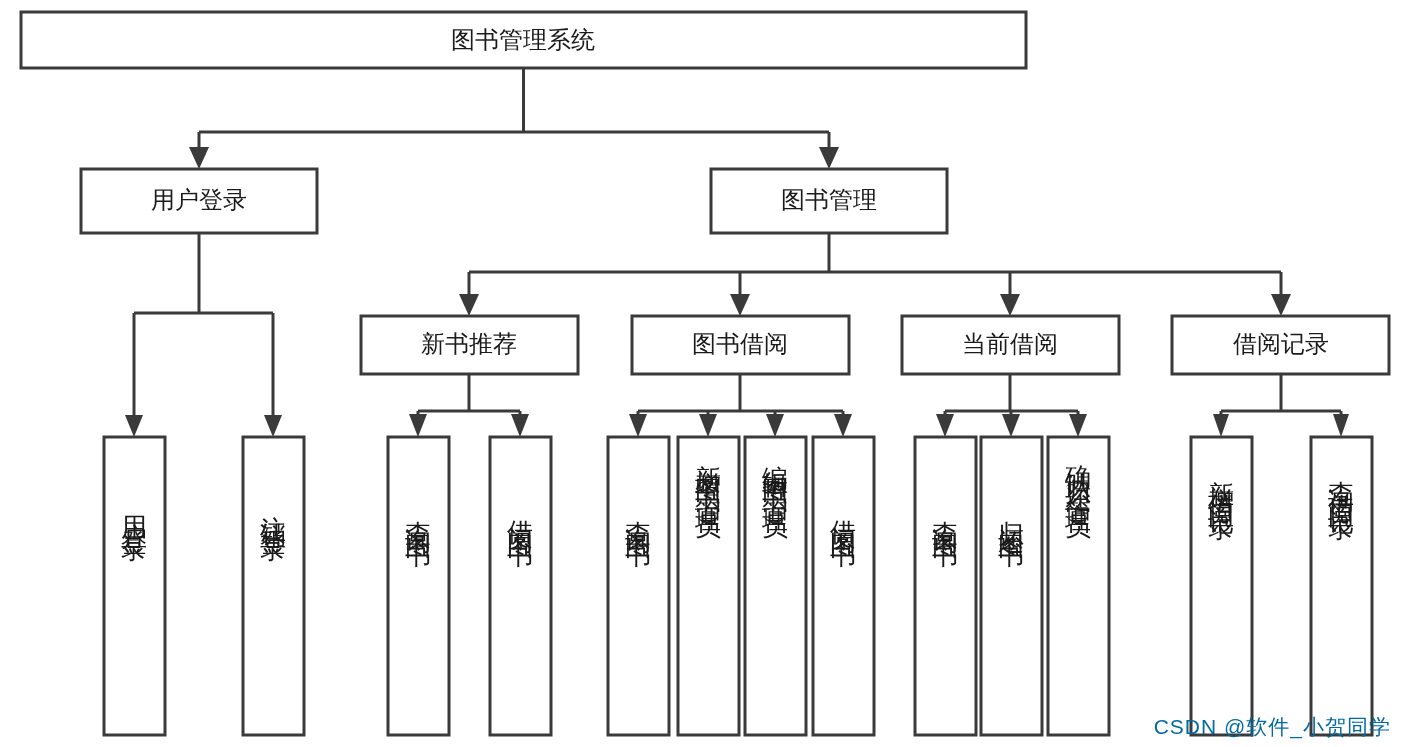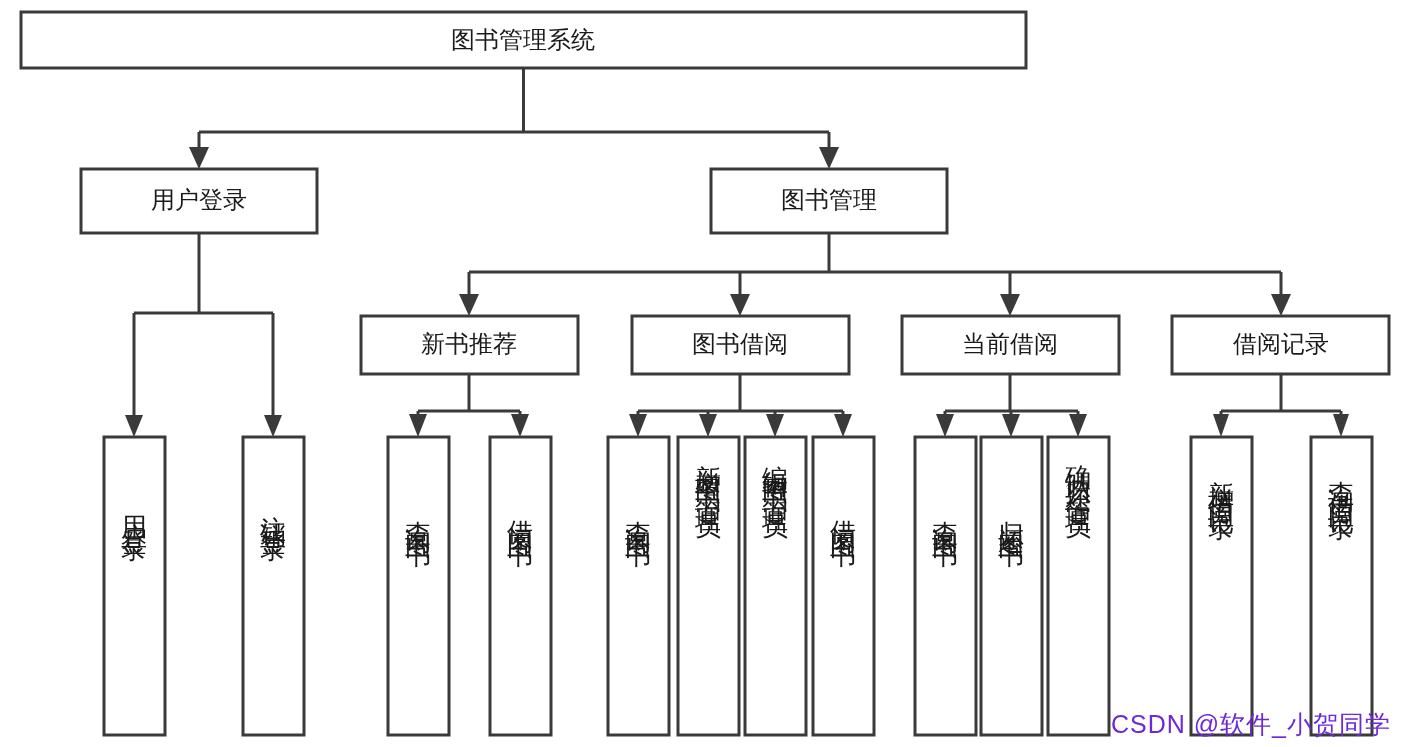--- a/index.html
+++ b/index.html
@@ -63,22 +63,22 @@
     line-height: 1;
     color: #1a1a1a;
     letter-spacing: 7px;
     white-space: nowrap;
   }
   .watermark {
     position: absolute;
     right: 14px;
     bottom: 6px;
     font-family: "Liberation Sans", "DejaVu Sans", sans-serif;
-    font-size: 25px;
-    color: #6d28d9;
+    font-size: 21px;
+    color: #0369a1;
     white-space: nowrap;
     letter-spacing: 1px;
   }
 </style>
 </head>
 <body>
 
 <div id="diagram-root">
 
   <svg id="flow" viewBox="0 0 1405 747">

